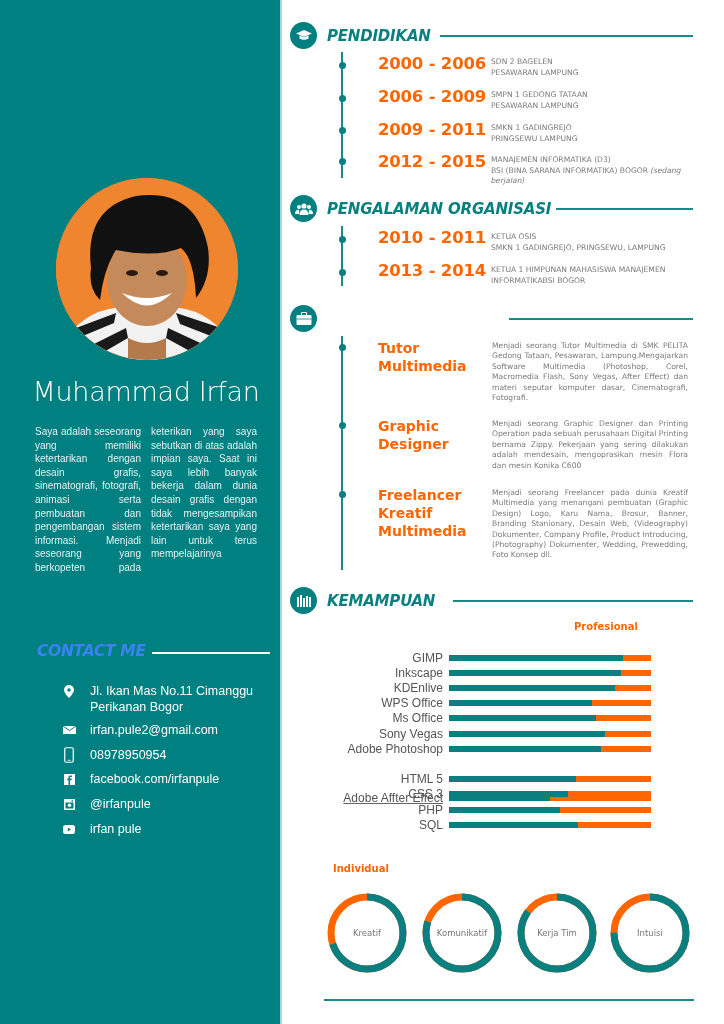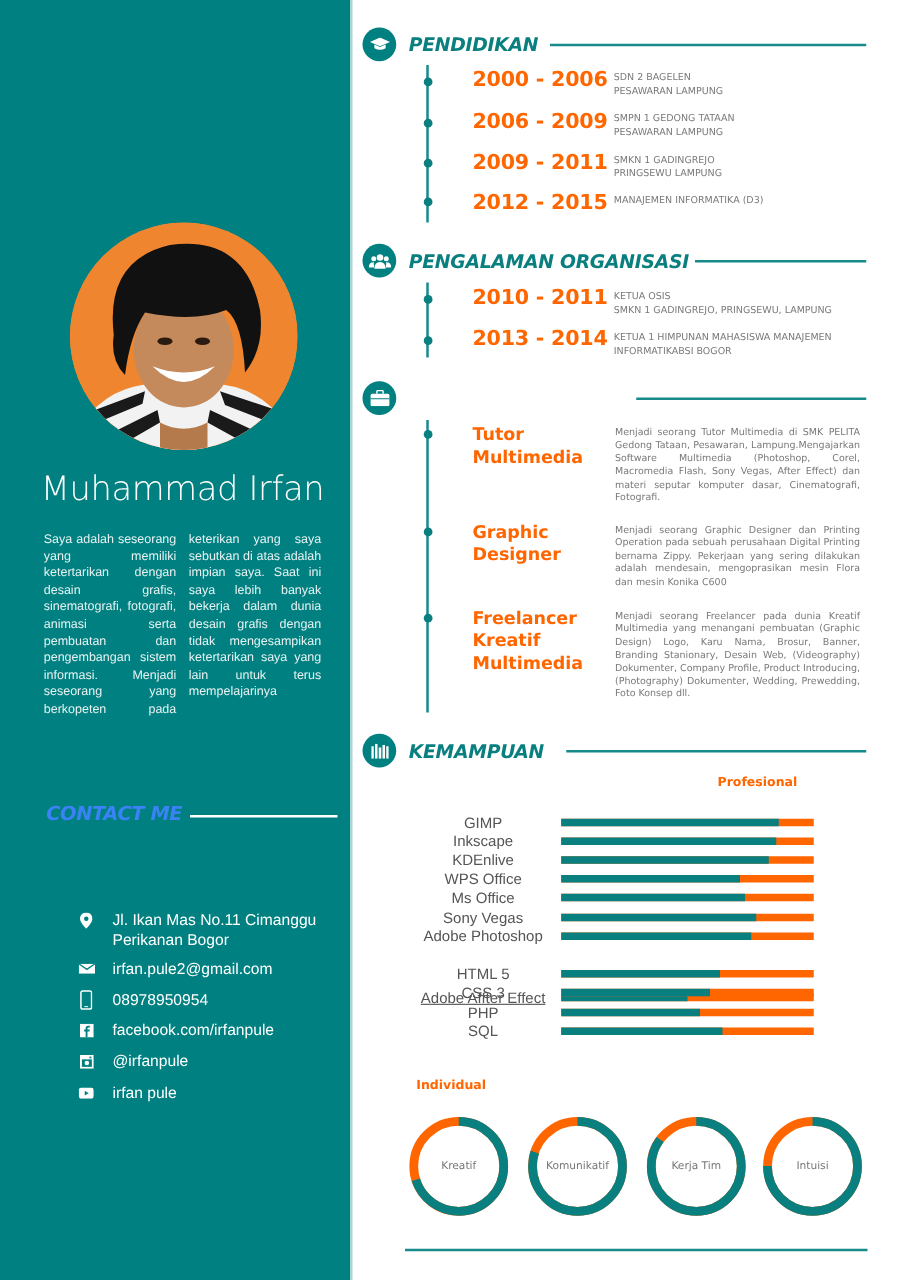--- a/index.html
+++ b/index.html
@@ -12,21 +12,21 @@
   .photo { position: absolute; left: 56px; top: 178px; width: 182px; height: 182px; border-radius: 50%; background: #f08530; overflow: hidden; }
   .photo svg { width: 100%; height: 100%; display: block; }
 
   .name { position: absolute; left: 0; top: 376px; width: 292px; text-align: center; color: #fff; font-family: "DejaVu Sans", sans-serif; font-weight: 200; font-size: 27px; letter-spacing: -0.3px; }
 
   .bio { position: absolute; left: 35px; top: 425px; width: 222px; column-count: 2; column-gap: 10px; color: #e6f2f2; font-size: 10px; line-height: 13.6px; text-align: justify; font-family: Liberation Sans, sans-serif; font-weight: 300; }
 
   .contact-title { position: absolute; left: 37px; top: 642px; color: #3b82f6; font-style: italic; font-weight: bold; font-size: 15.5px; font-family: "DejaVu Sans", sans-serif; letter-spacing: -0.3px; }
   .contact-line { position: absolute; left: 152px; top: 652px; width: 118px; height: 1.5px; background: #fff; }
 
-  .contact-item { position: absolute; left: 62px; display: flex; align-items: flex-start; color: #fff; font-size: 12.5px; line-height: 16px; font-family: "Liberation Sans", sans-serif; margin-top: 45px; }
+  .contact-item { position: absolute; left: 62px; display: flex; align-items: flex-start; color: #fff; font-size: 12.5px; line-height: 16px; font-family: "Liberation Sans", sans-serif; }
   .contact-item .ic { width: 14px; height: 16px; margin-right: 14px; display: flex; align-items: center; justify-content: center; flex-shrink: 0; }
   .contact-item .ic svg { display: block; }
 
   .sec-header { position: absolute; left: 290px; display: flex; align-items: center; }
   .sec-icon { width: 27px; height: 27px; border-radius: 50%; background: #008080; display: flex; align-items: center; justify-content: center; }
   .sec-title { margin-left: 10px; color: #0a7f7f; font-style: italic; font-weight: bold; font-size: 15px; font-family: "DejaVu Sans", sans-serif; letter-spacing: -0.2px; }
   .sec-line { position: absolute; height: 1.5px; background: #178a8a; right: 31px; }
 
   .timeline { position: absolute; left: 341px; width: 2px; background: #178a8a; }
   .dot { position: absolute; left: 338.5px; width: 7px; height: 7px; border-radius: 50%; background: #0a7f7f; }
@@ -34,21 +34,21 @@
   .year { position: absolute; left: 378px; color: #ff6600; font-weight: bold; font-size: 16.5px; font-family: "DejaVu Sans", sans-serif; letter-spacing: -0.2px; }
   .desc { position: absolute; left: 491px; width: 200px; color: #7a7a7a; font-size: 7.6px; line-height: 10.5px; font-family: "DejaVu Sans", sans-serif; text-transform: uppercase; }
   .desc .it { font-style: italic; text-transform: none; }
 
   .job-title { position: absolute; left: 378px; color: #ff6600; font-weight: bold; font-size: 14px; line-height: 18px; font-family: "DejaVu Sans", sans-serif; }
   .job-desc { position: absolute; left: 492px; width: 196px; color: #7a7a7a; font-size: 7.6px; line-height: 10.4px; text-align: justify; font-family: "DejaVu Sans", sans-serif; }
 
   .sub-title { position: absolute; color: #ff6600; font-weight: bold; font-size: 10px; font-family: "DejaVu Sans", sans-serif; }
 
   .skill-row { position: absolute; left: 330px; width: 330px; height: 15px; display: flex; align-items: center; }
-  .skill-label { width: 119px; text-align: center; color: #555; font-size: 12px; font-family: "Liberation Sans", sans-serif; padding-right: 6px; white-space: nowrap; }
+  .skill-label { width: 119px; text-align: right; color: #555; font-size: 12px; font-family: "Liberation Sans", sans-serif; padding-right: 6px; white-space: nowrap; }
   .skill-bar { width: 202px; height: 6px; background: #ff6600; position: relative; }
   .skill-fill { position: absolute; left: 0; top: 0; height: 6px; background: #0a7f7f; }
 
   .donut { position: absolute; top: 893px; width: 80px; height: 80px; }
   .donut svg { display: block; }
   .donut-label { position: absolute; left: 0; top: 0; width: 80px; height: 80px; display: flex; align-items: center; justify-content: center; color: #777; font-size: 8.5px; font-family: "DejaVu Sans", sans-serif; }
 
   .bottom-line { position: absolute; left: 324px; top: 999px; width: 370px; height: 1.5px; background: #178a8a; }
 </style>
 </head>
@@ -171,20 +171,21 @@
 
 <div class="year" style="top:120px;">2009 - 2011</div>
 <div class="desc" style="top:123px;">
   <div>SMKN 1 GADINGREJO</div>
   <div>PRINGSEWU LAMPUNG</div>
 </div>
 
 <div class="year" style="top:152px;">2012 - 2015</div>
 <div class="desc" style="top:155px;">
   <div>MANAJEMEN INFORMATIKA (D3)</div>
+  <div><span>BSI (BINA SARANA INFORMATIKA) BOGOR</span> <span class="it">(sedang berjalan)</span></div>
 </div>
 
 <div class="sec-header" style="top:195px;">
   <span class="sec-icon">
     <svg width="18" height="14" viewBox="0 0 18 14">
         <circle cx="9" cy="4" r="2.6" fill="#fff"></circle>
         <circle cx="4" cy="5" r="2" fill="#fff"></circle>
         <circle cx="14" cy="5" r="2" fill="#fff"></circle>
         <path d="M4.5 13 Q4.5 7.5 9 7.5 Q13.5 7.5 13.5 13 Z" fill="#fff"></path>
         <path d="M0 12 Q0 7.8 4 7.8 L4.3 12 Z M18 12 Q18 7.8 14 7.8 L13.7 12 Z" fill="#fff"></path>

